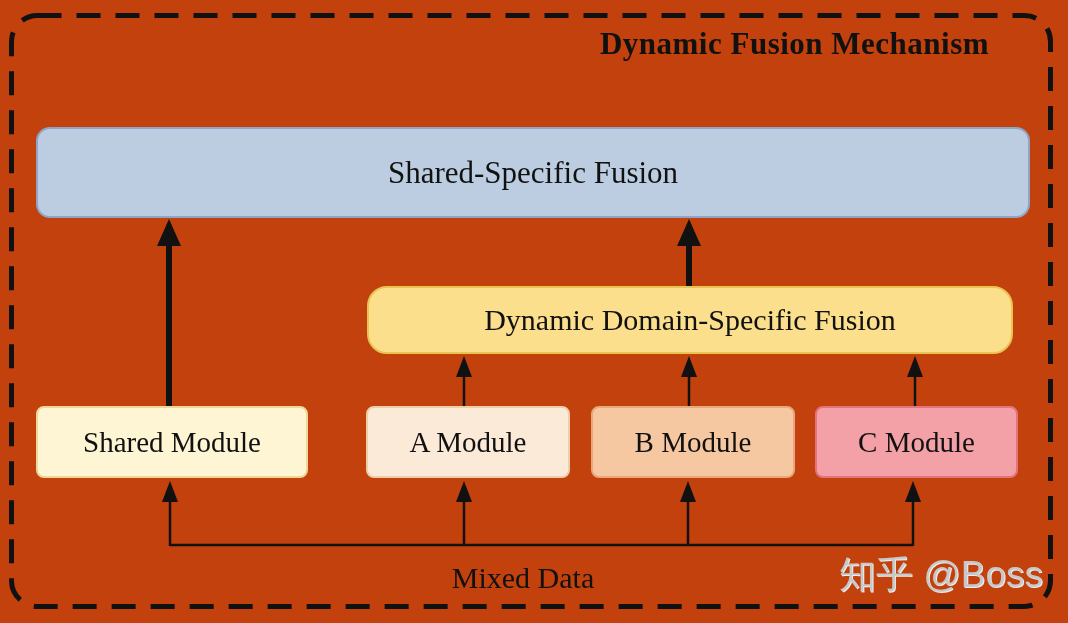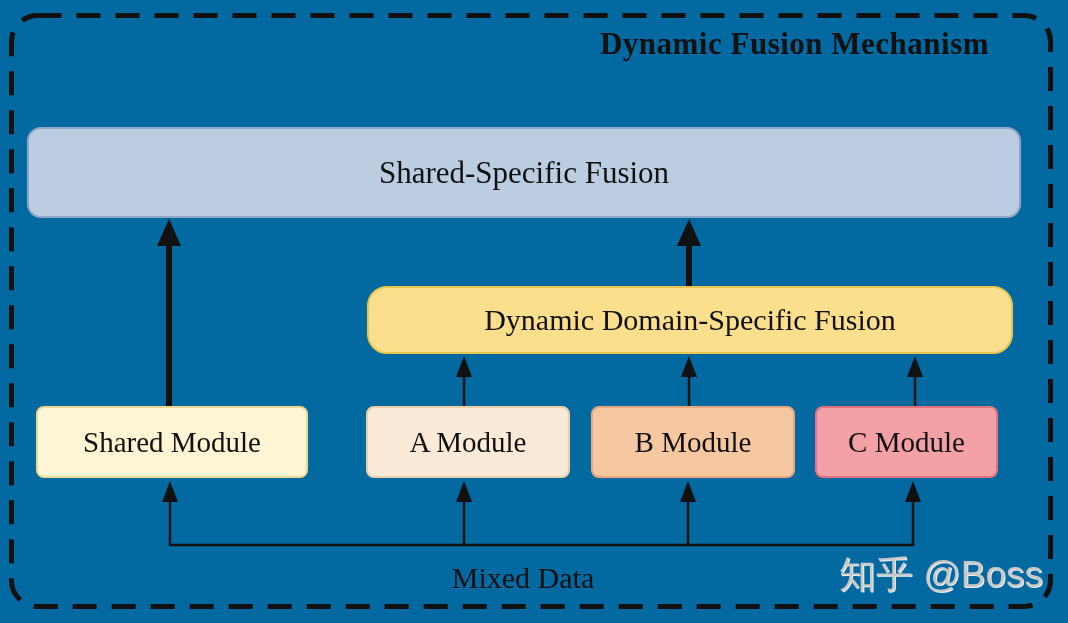--- a/index.html
+++ b/index.html
@@ -1,31 +1,31 @@
 <!DOCTYPE html>
 <html><head>
 <meta charset="utf-8">
 <style>
   html,body{margin:0;padding:0;background:#ffffff;}
-  #canvas{position:relative;width:1068px;height:623px;background:#0369a1;overflow:hidden;
+  #canvas{position:relative;width:1068px;height:623px;background:#c2410c;overflow:hidden;
           font-family:"Liberation Serif", serif;}
   #connector-layer{position:absolute;left:0;top:0;width:1068px;height:623px;}
   .node{position:absolute;display:flex;align-items:center;justify-content:center;
         color:#111111;box-sizing:border-box;}
   .node-title{position:absolute;left:577px;top:26px;width:435px;text-align:center;
         font-weight:bold;font-size:31px;color:#111111;letter-spacing:0.5px;}
-  .fusion-blue{left:27px;top:127px;width:994px;height:91px;background:#bccde1;
+  .fusion-blue{left:36px;top:127px;width:994px;height:91px;background:#bccde1;
         border:2px solid #8fa5c6;border-radius:14px;font-size:31px;}
   .fusion-gold{left:367px;top:286px;width:646px;height:68px;background:#fbdf8d;
         border:2px solid #e8c452;border-radius:20px;font-size:30px;}
   .mod{height:72px;top:406px;border-radius:8px;font-size:29px;}
   .mod-shared{left:36px;width:272px;background:#fdf5d3;border:2px solid #efd794;}
   .mod-a{left:366px;width:204px;background:#fbead8;border:2px solid #eccfa8;}
   .mod-b{left:591px;width:204px;background:#f6c8a2;border:2px solid #e9a87c;}
-  .mod-c{left:815px;width:183px;background:#f3a1a6;border:2px solid #e3747e;}
+  .mod-c{left:815px;width:203px;background:#f3a1a6;border:2px solid #e3747e;}
   .mixed-data{position:absolute;left:388px;top:561px;width:270px;text-align:center;
         font-size:30px;color:#111111;}
   .watermark{position:absolute;right:25px;bottom:23px;font-size:37px;color:#c8c8c8;
         font-family:Liberation Sans, sans-serif;text-shadow:1px 1px 0 #efefef;}
   .stroke{stroke:#111111;fill:none;}
   .head{fill:#111111;stroke:none;}
 </style>
 </head>
 <body>
 

